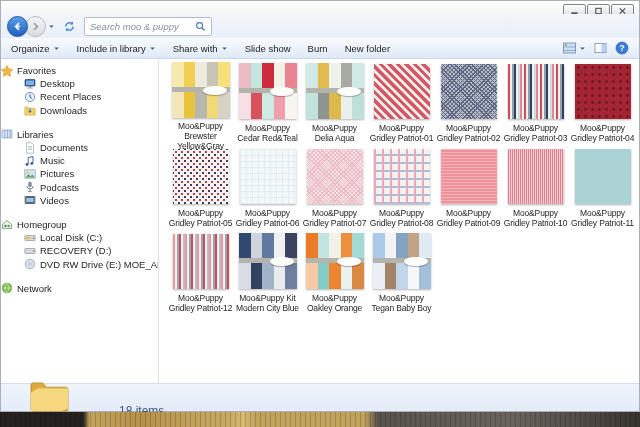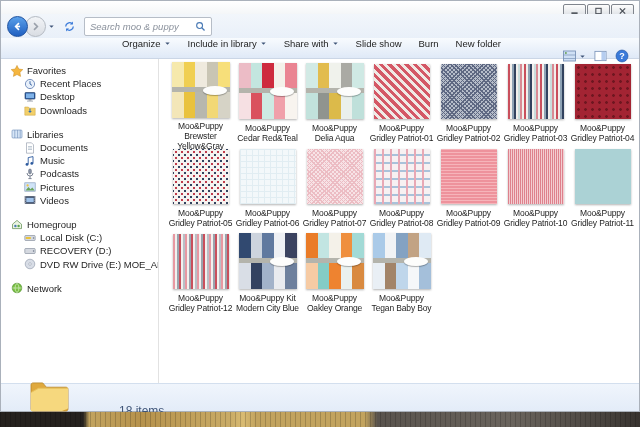--- a/index.html
+++ b/index.html
@@ -18,30 +18,30 @@
   .navcaret{margin:0 4px 0 2px;flex:none;display:flex;}
   .addrbox{flex:1;height:19px;background:#fff;border:1px solid #b6bdc7;border-radius:2px;display:flex;align-items:center;padding:0 4px;margin-right:4px;min-width:0;}
   .crumb{font-size:9.5px;color:#222;white-space:nowrap;padding:0 2px;}
   .crumbsep{display:flex;margin:0 1px;}
   .addr-caret{margin-left:auto;display:flex;}
   .iconbtn{display:flex;align-items:center;justify-content:center;flex:none;}
   .refreshbtn{width:20px;height:19px;margin-right:5px;}
   .searchbox{width:128px;height:19px;background:#fff;border:1px solid #b6bdc7;border-radius:2px;display:flex;align-items:center;padding:0 5px;box-sizing:border-box;flex:none;}
   .search-ph{font-size:9.5px;font-style:italic;color:#8a919c;flex:1;white-space:nowrap;overflow:hidden;}
   
-  .toolbar{position:relative;height:21px;background:linear-gradient(#f8fbfe,#dfe9f7);border-bottom:1px solid #cbd6e6;display:flex;align-items:center;padding:0 10px;box-sizing:border-box;flex-direction:column;}
+  .toolbar{position:relative;height:21px;background:linear-gradient(#f8fbfe,#dfe9f7);border-bottom:1px solid #cbd6e6;display:flex;align-items:center;padding:0 10px;box-sizing:border-box;}
   .tbitem{font-size:9.5px;color:#1e1e1e;margin-right:17px;display:flex;align-items:center;gap:3px;white-space:nowrap;}
   .tb-right{margin-left:auto;display:flex;align-items:center;gap:8px;}
   
   .main{position:relative;height:326px;display:flex;}
   .sidebar{width:157px;flex:none;padding-top:5px;box-sizing:border-box;overflow:hidden;}
   .siderow{height:13.2px;display:flex;align-items:center;font-size:9.5px;color:#1e1e1e;white-space:nowrap;overflow:hidden;}
   .siderow .ic{width:12px;height:12px;flex:none;margin-right:4px;display:flex;}
   .siderow .ic svg{width:12px;height:12px;}
-  .lvl0{padding-left:10px;font-weight:normal;}
+  .lvl0{font-weight:normal;}
   .lvl1{padding-left:23px;}
   .gapb{margin-top:11px;}
   .content{flex:1;border-left:1px solid #e2e2e2;overflow:hidden;}
   .grid{display:grid;grid-template-columns:repeat(7,67px);grid-auto-rows:85px;padding:3px 0 0 8px;}
   .file{display:flex;flex-direction:column;align-items:flex-end;}
   .thumbwrap{height:58px;display:flex;align-items:center;justify-content:center;width:100%;}
   .thumb{position:relative;box-shadow:0 1px 2px rgba(0,0,0,.3);}
   .thumb.collage{width:58px;height:56px;}
   .thumb.pattern{width:56px;height:55px;}
   .half{position:absolute;left:0;right:0;height:50%;}
@@ -188,40 +188,40 @@
             <span class="ic">
               <svg viewBox="0 0 12 12">
                 <path d="M6 .4l1.8 3.6 4 .6-2.9 2.8.7 4L6 9.5 2.4 11.4l.7-4L.2 4.6l4-.6z" fill="#f5b63f" stroke="#c98a1e" stroke-width=".5"></path>
               </svg>
             </span>
             <span>Favorites</span>
           </div>
           <div class="siderow lvl1">
             <span class="ic">
               <svg viewBox="0 0 12 12">
-                <circle cx="6" cy="6" r="4.6" fill="#e8f0fa" stroke="#5a7ab0" stroke-width=".8"></circle>
-                <path d="M6 3.2V6l2 1.4" stroke="#2d5a9e" stroke-width=".9" fill="none"></path>
-              </svg>
-            </span>
-            <span>Recent Places</span>
-          </div>
-          <div class="siderow lvl1">
-            <span class="ic">
-              <svg viewBox="0 0 12 12">
                 <rect x="1" y="1.5" width="10" height="6.6" rx=".8" fill="#2d5a9e" stroke="#1d3a66" stroke-width=".6"></rect>
                 <rect x="2" y="2.5" width="8" height="4.6" fill="#7fb2e8"></rect>
                 <rect x="4.5" y="8.1" width="3" height="1.5" fill="#8a8f98"></rect>
                 <rect x="3" y="9.6" width="6" height="1" fill="#aab0ba"></rect>
               </svg>
             </span>
             <span>Desktop</span>
           </div>
           <div class="siderow lvl1">
             <span class="ic">
               <svg viewBox="0 0 12 12">
+                <circle cx="6" cy="6" r="4.6" fill="#e8f0fa" stroke="#5a7ab0" stroke-width=".8"></circle>
+                <path d="M6 3.2V6l2 1.4" stroke="#2d5a9e" stroke-width=".9" fill="none"></path>
+              </svg>
+            </span>
+            <span>Recent Places</span>
+          </div>
+          <div class="siderow lvl1">
+            <span class="ic">
+              <svg viewBox="0 0 12 12">
                 <path d="M.8 3h3.6l1 1.2h5.8v7H.8z" fill="#f2cf6a" stroke="#c9a23e" stroke-width=".5"></path>
                 <path d="M6 4.6v3" stroke="#2d6eb5" stroke-width="1.1"></path>
                 <path d="M4.2 7l1.8 2 1.8-2z" fill="#2d6eb5"></path>
               </svg>
             </span>
             <span>Downloads</span>
           </div>
           <div class="siderow lvl0 gapb">
             <span class="ic">
               <svg viewBox="0 0 12 12">
@@ -246,35 +246,35 @@
                 <path d="M4.2 9.4V2.6l4.8-1v6.8" fill="none" stroke="#2d5a9e" stroke-width=".9"></path>
                 <circle cx="3" cy="9.4" r="1.4" fill="#2d5a9e"></circle>
                 <circle cx="7.8" cy="8.4" r="1.4" fill="#2d5a9e"></circle>
               </svg>
             </span>
             <span>Music</span>
           </div>
           <div class="siderow lvl1">
             <span class="ic">
               <svg viewBox="0 0 12 12">
-                <rect x="4.6" y="1" width="2.8" height="5" rx="1.4" fill="#8a93a5" stroke="#5a6578" stroke-width=".5"></rect>
-                <path d="M3 5a3 3 0 006 0M6 8v2.2M4.4 10.6h3.2" stroke="#5a6578" stroke-width=".8" fill="none"></path>
-              </svg>
-            </span>
-            <span>Podcasts</span>
-          </div>
-          <div class="siderow lvl1">
-            <span class="ic">
-              <svg viewBox="0 0 12 12">
                 <rect x=".8" y="1.8" width="10.4" height="8.4" fill="#cfe3f7" stroke="#7a93b5" stroke-width=".6"></rect>
                 <circle cx="3.6" cy="4.4" r="1.1" fill="#f2c23e"></circle>
                 <path d="M1.5 9.5l3-3.4 2 2.2 1.8-1.8 2.4 3z" fill="#6aa35a"></path>
               </svg>
             </span>
             <span>Pictures</span>
+          </div>
+          <div class="siderow lvl1">
+            <span class="ic">
+              <svg viewBox="0 0 12 12">
+                <rect x="4.6" y="1" width="2.8" height="5" rx="1.4" fill="#8a93a5" stroke="#5a6578" stroke-width=".5"></rect>
+                <path d="M3 5a3 3 0 006 0M6 8v2.2M4.4 10.6h3.2" stroke="#5a6578" stroke-width=".8" fill="none"></path>
+              </svg>
+            </span>
+            <span>Podcasts</span>
           </div>
           <div class="siderow lvl1">
             <span class="ic">
               <svg viewBox="0 0 12 12">
                 <rect x="1" y="2.5" width="10" height="7" fill="#3a4a66" stroke="#222f47" stroke-width=".5"></rect>
                 <rect x="2.3" y="3.8" width="7.4" height="4.4" fill="#9fc2ea"></rect>
                 <path d="M1.6 2.5v7M10.4 2.5v7" stroke="#e8e8e8" stroke-width=".7" stroke-dasharray="1 .9"></path>
               </svg>
             </span>
             <span>Videos</span>

